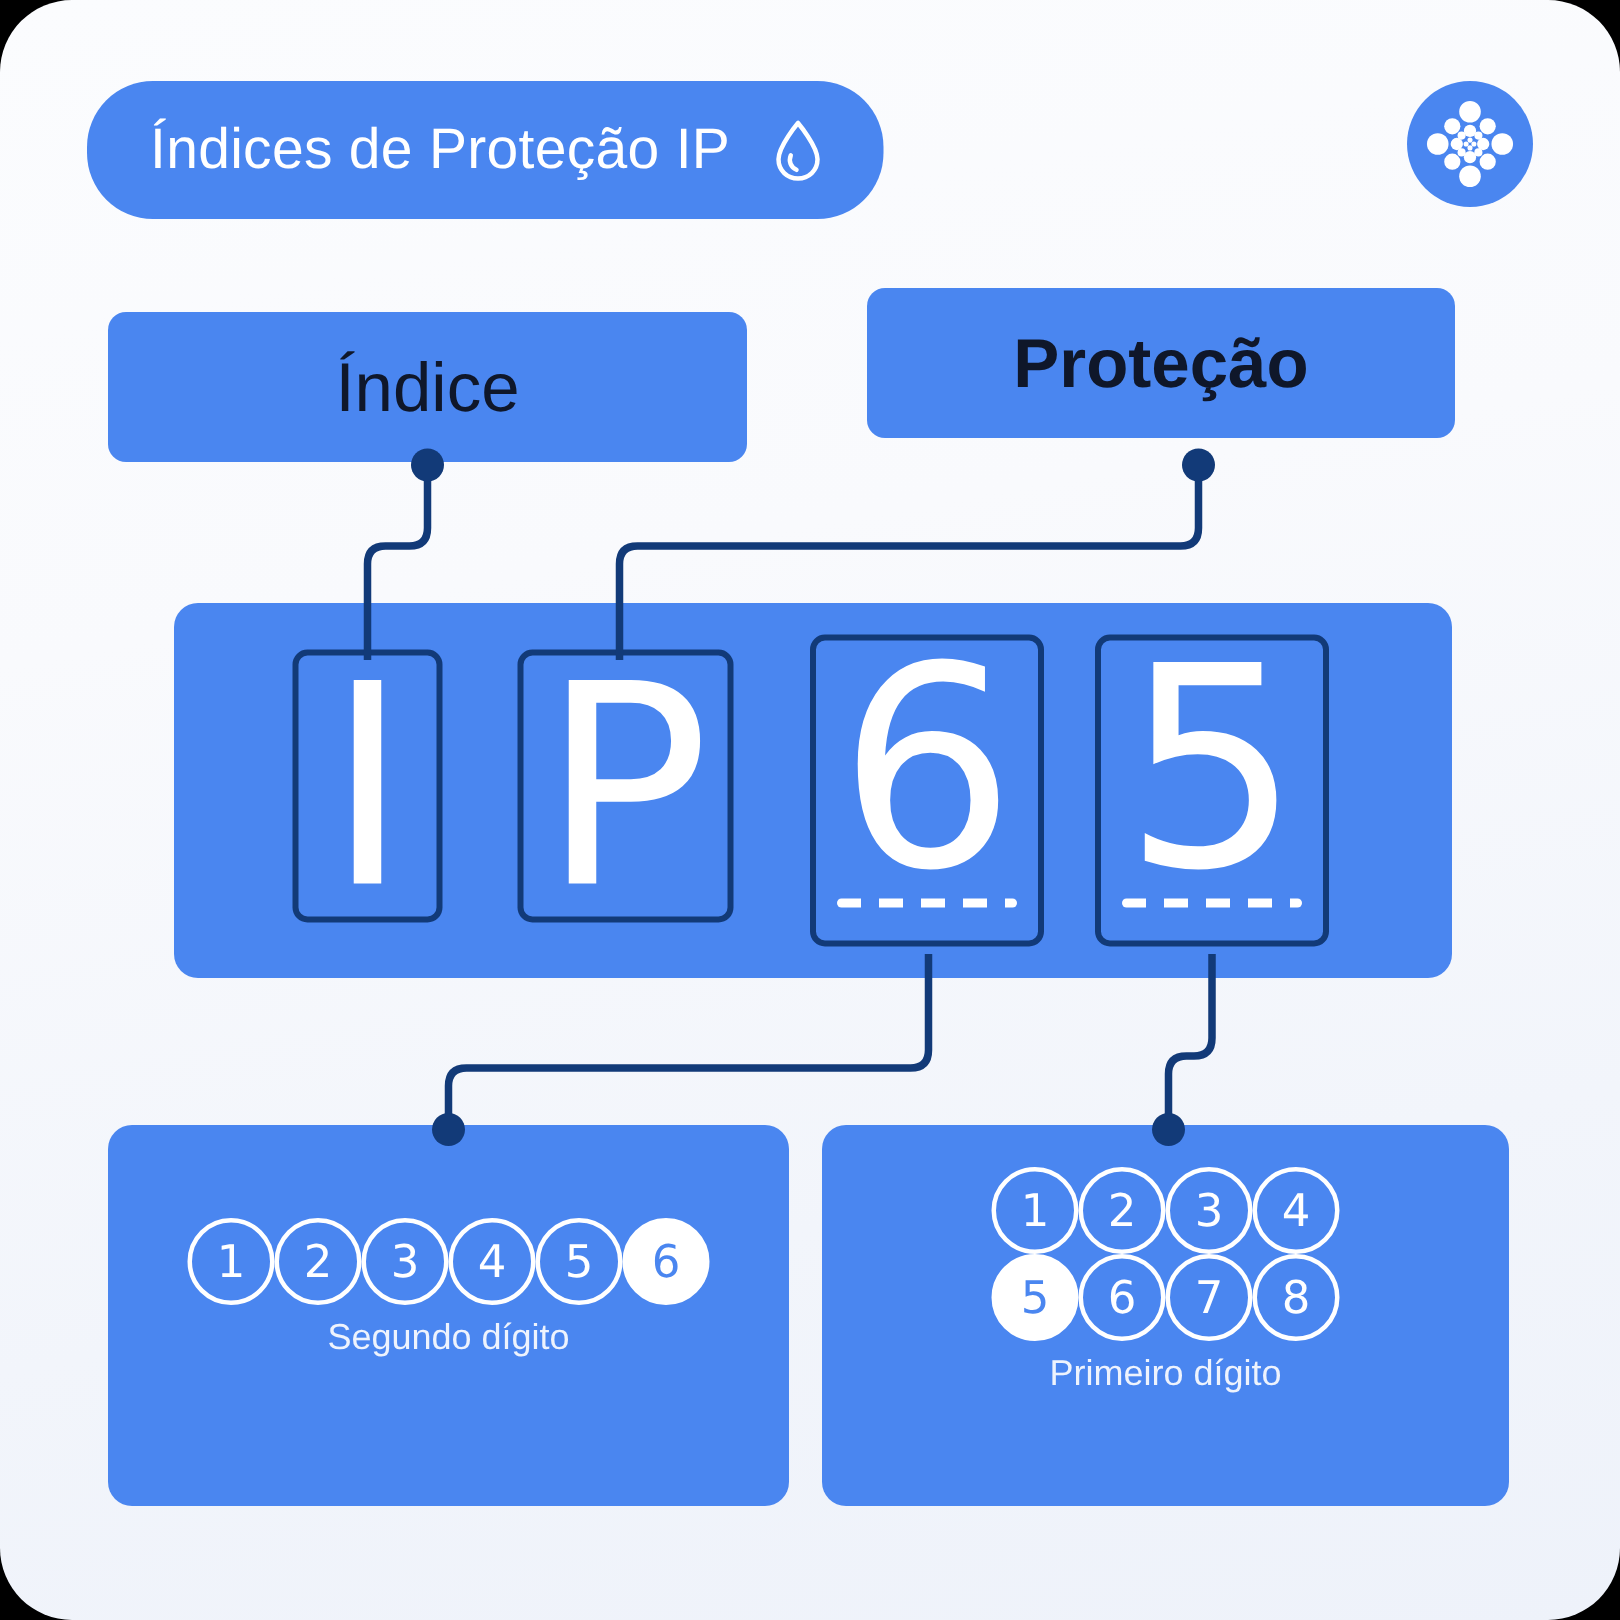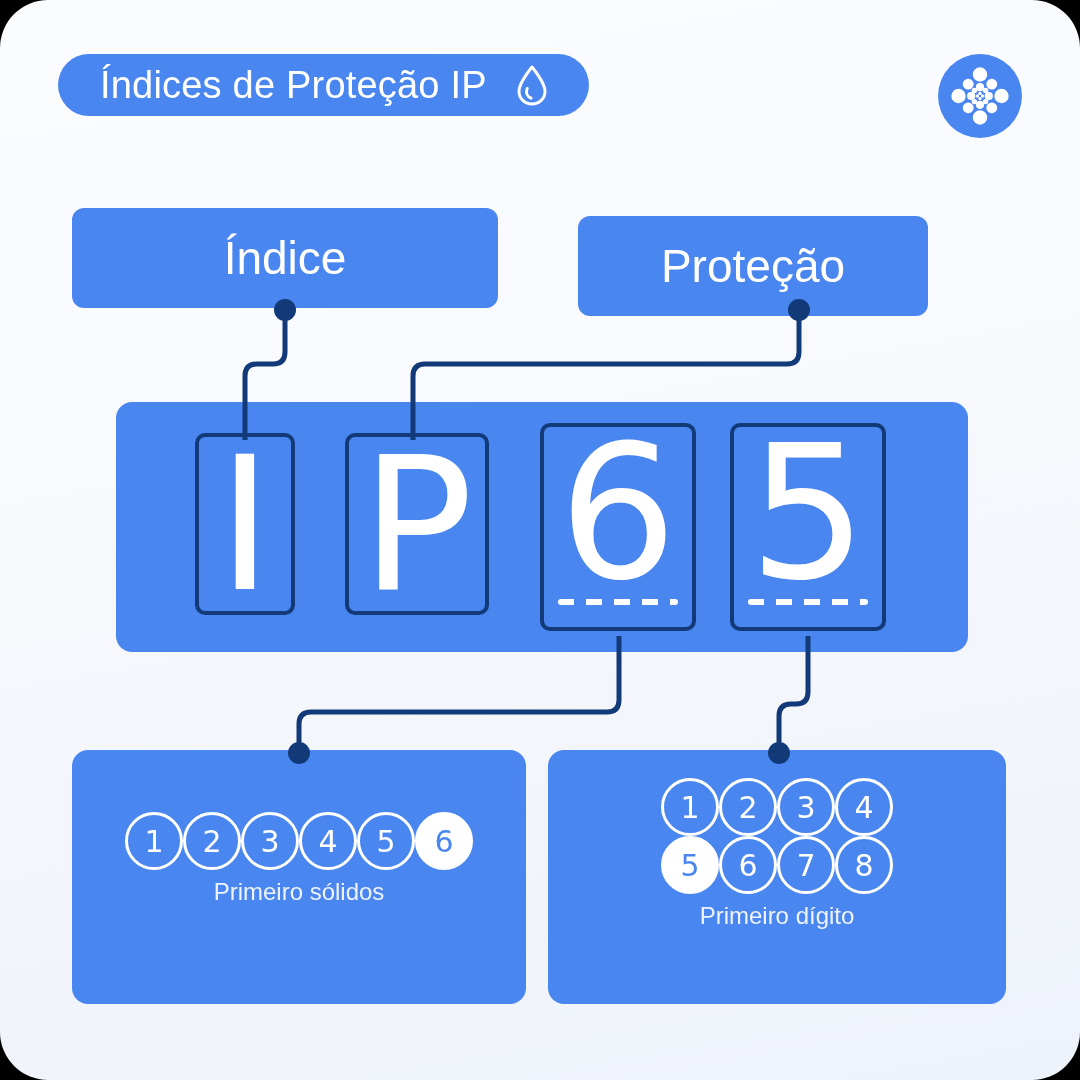--- a/index.html
+++ b/index.html
@@ -22,21 +22,21 @@
     border-radius: 48px;
     background: linear-gradient(170deg, #fbfcfe 0%, #f9fafd 35%, #f2f5fb 72%, #eef2fa 100%);
     overflow: hidden;
   }
 
   
   #title-pill {
     position: absolute;
     left: 58px;
     top: 54px;
-    height: 62px;
+    height: 92px;
     padding: 0 40px 0 42px;
     border-radius: 44px;
     background: #4a86f0;
     display: flex;
     align-items: center;
     gap: 28px;
     box-sizing: border-box;
     text-align: center;
   }
   #title-text {
@@ -62,27 +62,27 @@
   #logo-badge svg { display: block; width: 84px; height: 84px; }
 
   
   .label-box {
     position: absolute;
     background: #4a86f0;
     border-radius: 12px;
     display: flex;
     align-items: center;
     justify-content: center;
-    color: #ffffff;
+    color: #0f172a;
     font-size: 46px;
     font-weight: 400;
     box-sizing: border-box;
   }
   #box-indice   { left: 72px;  top: 208px; width: 426px; height: 100px; }
-  #box-protecao { left: 578px; top: 216px; width: 350px; height: 100px; }
+  #box-protecao { left: 578px; top: 192px; width: 392px; height: 100px; font-weight: bold; }
 
   
   #ip-panel {
     position: absolute;
     left: 116px;
     top: 402px;
     width: 852px;
     height: 250px;
     background: #4a86f0;
     border-radius: 16px;
@@ -260,21 +260,21 @@
 
   <div class="info-card" id="card-solids">
     <div class="digit-grid">
         <div class="digit-chip">1</div>
         <div class="digit-chip">2</div>
         <div class="digit-chip">3</div>
         <div class="digit-chip">4</div>
         <div class="digit-chip">5</div>
         <div class="digit-chip active">6</div>
       </div>
-    <div class="card-sub">Primeiro sólidos</div>
+    <div class="card-sub">Segundo dígito</div>
   </div>
 
   <div class="info-card" id="card-liquids">
     <div class="digit-grid">
         <div class="digit-chip">1</div>
         <div class="digit-chip">2</div>
         <div class="digit-chip">3</div>
         <div class="digit-chip">4</div>
         <div class="digit-chip active">5</div>
         <div class="digit-chip">6</div>

